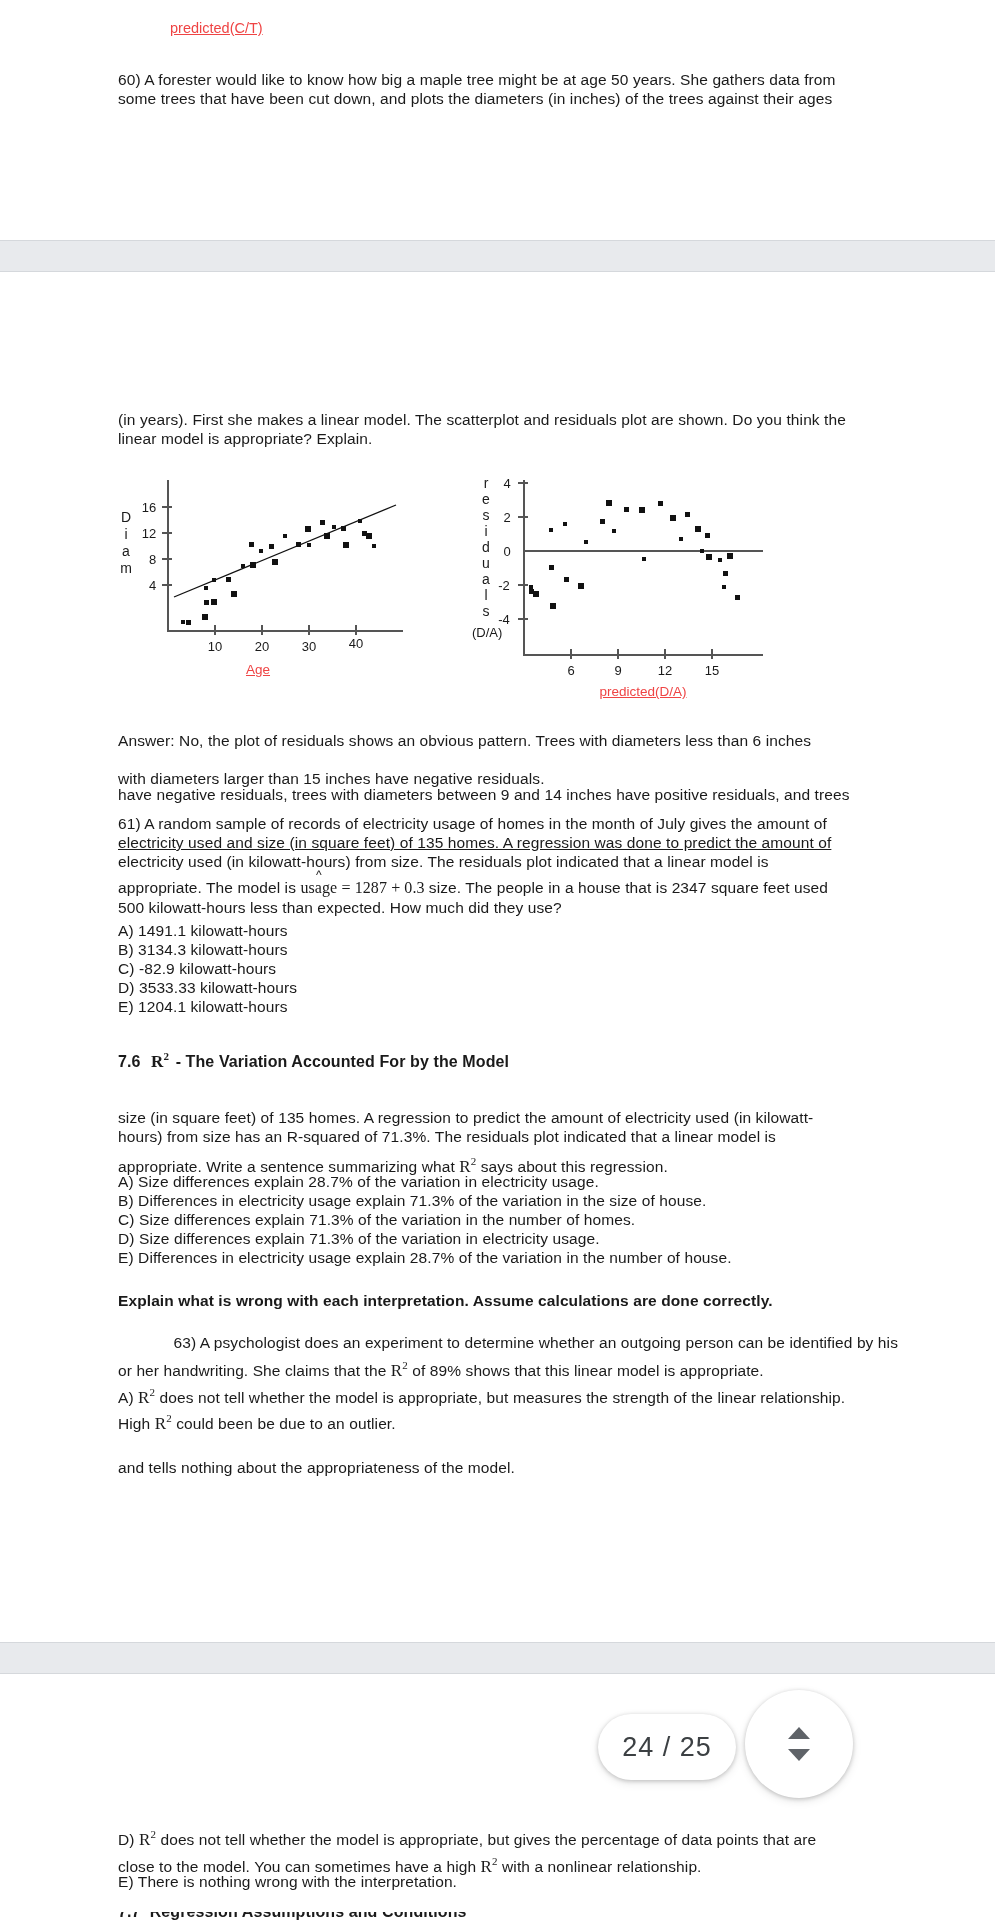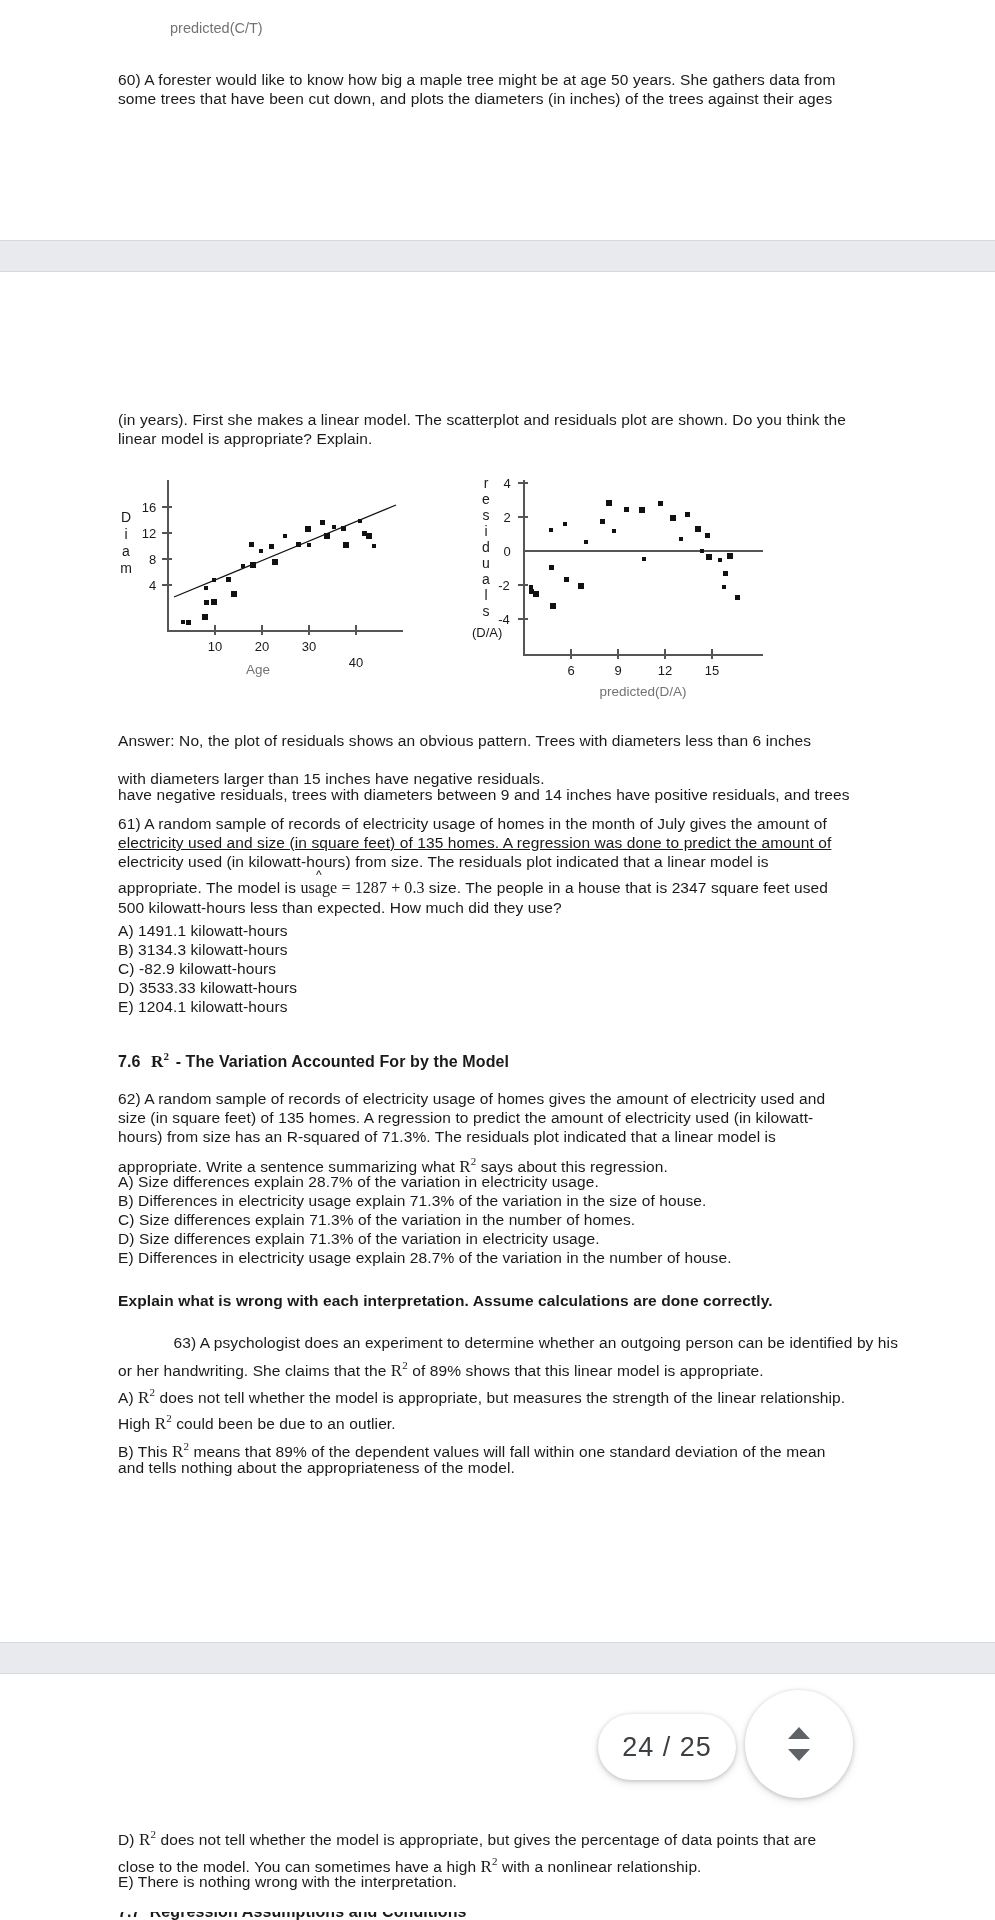--- a/index.html
+++ b/index.html
@@ -63,22 +63,23 @@
   }
   .tick-lbl {
     position: absolute;
     font-size: 13px;
     color: #1a1a1a;
     text-align: center;
   }
   .axis-title {
     position: absolute;
     font-size: 13.5px;
-    color: #737373;
+    color: #ef4444;
     text-align: center;
+    text-decoration: underline;
   }
   .pt {
     position: absolute;
     background: #111;
   }
   .axis-line { position: absolute; background: #555; }
 
   
   #page-pill {
     position: absolute;
@@ -156,21 +157,21 @@
     <div class="axis-line" style="left:44px; top:122px; width:10px; height:1.5px;"></div>
 
     <div class="axis-line" style="left:96px;  top:163px; width:1.5px; height:10px;"></div>
     <div class="axis-line" style="left:143px; top:163px; width:1.5px; height:10px;"></div>
     <div class="axis-line" style="left:190px; top:163px; width:1.5px; height:10px;"></div>
     <div class="axis-line" style="left:237px; top:163px; width:1.5px; height:10px;"></div>
 
     <div class="tick-lbl" style="left:84px;  top:177px; width:26px;">10</div>
     <div class="tick-lbl" style="left:131px; top:177px; width:26px;">20</div>
     <div class="tick-lbl" style="left:178px; top:177px; width:26px;">30</div>
-    <div class="tick-lbl" style="left:225px; top:193px; width:26px;text-align:center;">40</div>
+    <div class="tick-lbl" style="left:225px; top:174px; width:26px;text-align:center;">40</div>
 
     <div class="axis-title" style="left:105px; top:200px; width:70px;">Age</div>
 
     <svg style="position:absolute; left:0; top:0; width:300px; height:230px; overflow:visible;">
       <line x1="56" y1="135" x2="278" y2="43" stroke="#111" stroke-width="1.3"></line>
     </svg>
 
     <div class="points-layer" style="position:absolute; left:0; top:0; width:300px; height:230px;">
         <div class="pt" style="width: 4px; height: 4px; left: 63.45px; top: 158.2px;"></div>
         <div class="pt" style="width: 5px; height: 5px; left: 68.12px; top: 157.7px;"></div>
@@ -292,21 +293,20 @@
   <div class="doc-text indent" style="top:959px;">C) -82.9 kilowatt-hours</div>
   <div class="doc-text indent" style="top:978px;">D) 3533.33 kilowatt-hours</div>
   <div class="doc-text indent" style="top:997px;">E) 1204.1 kilowatt-hours</div>
 
   <div class="doc-text indent bold" style="top:1047px; font-size:16px;">
     <span>7.6</span>
     <span class="sup-r2" style="margin-left:6px;"><span>R</span><sup>2</sup></span>
     <span style="margin-left:2px;">- The Variation Accounted For by the Model</span>
   </div>
 
-  <div class="doc-text indent" style="top:1089px;">62) A random sample of records of electricity usage of homes gives the amount of electricity used and</div>
   <div class="doc-text indent" style="top:1108px;">size (in square feet) of 135 homes. A regression to predict the amount of electricity used (in kilowatt-</div>
   <div class="doc-text indent" style="top:1127px;">hours) from size has an R-squared of 71.3%. The residuals plot indicated that a linear model is</div>
   <div class="doc-text indent" style="top:1152px;">
     <span>appropriate. Write a sentence summarizing what </span><span class="sup-r2"><span>R</span><sup>2</sup></span><span> says about this regression.</span>
   </div>
   <div class="doc-text indent" style="top:1172px;">A) Size differences explain 28.7% of the variation in electricity usage.</div>
   <div class="doc-text indent" style="top:1191px;">B) Differences in electricity usage explain 71.3% of the variation in the size of house.</div>
   <div class="doc-text indent" style="top:1210px;">C) Size differences explain 71.3% of the variation in the number of homes.</div>
   <div class="doc-text indent" style="top:1229px;">D) Size differences explain 71.3% of the variation in electricity usage.</div>
   <div class="doc-text indent" style="top:1248px;">E) Differences in electricity usage explain 28.7% of the variation in the number of house.</div>
@@ -316,23 +316,20 @@
   <div class="doc-text indent" style="top:1333px;text-align:right;">63) A psychologist does an experiment to determine whether an outgoing person can be identified by his</div>
   <div class="doc-text indent" style="top:1356px;">
     <span>or her handwriting. She claims that the </span><span class="sup-r2"><span>R</span><sup>2</sup></span><span> of 89% shows that this linear model is appropriate.</span>
   </div>
   <div class="doc-text indent" style="top:1383px;">
     <span>A) </span><span class="sup-r2"><span>R</span><sup>2</sup></span><span> does not tell whether the model is appropriate, but measures the strength of the linear relationship.</span>
   </div>
   <div class="doc-text indent" style="top:1409px;">
     <span>High </span><span class="sup-r2"><span>R</span><sup>2</sup></span><span> could been be due to an outlier.</span>
   </div>
-  <div class="doc-text indent" style="top:1437px;">
-    <span>B) This </span><span class="sup-r2"><span>R</span><sup>2</sup></span><span> means that 89% of the dependent values will fall within one standard deviation of the mean</span>
-  </div>
   <div class="doc-text indent" style="top:1458px;">and tells nothing about the appropriateness of the model.</div>
 
   <div class="band" style="top:1642px; height:32px;"></div>
 
   <div id="page-pill" style="left:598px; top:1714px; width:138px; height:66px;">24 / 25</div>
   <div id="scroll-nav" style="left:745px; top:1690px; width:108px; height:108px;">
     <div class="tri-up"></div>
     <div class="tri-down"></div>
   </div>
 

